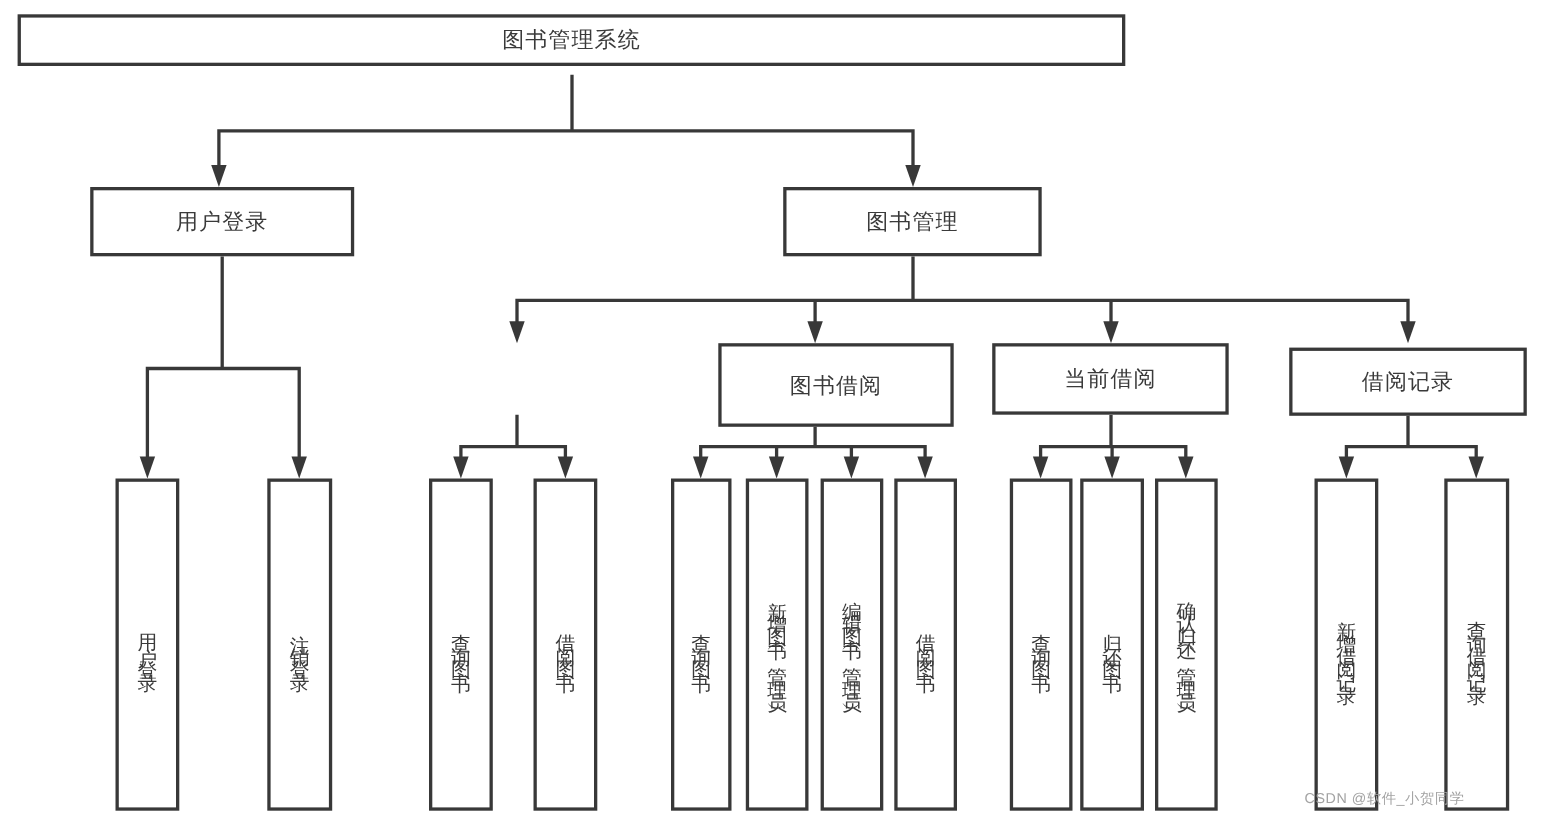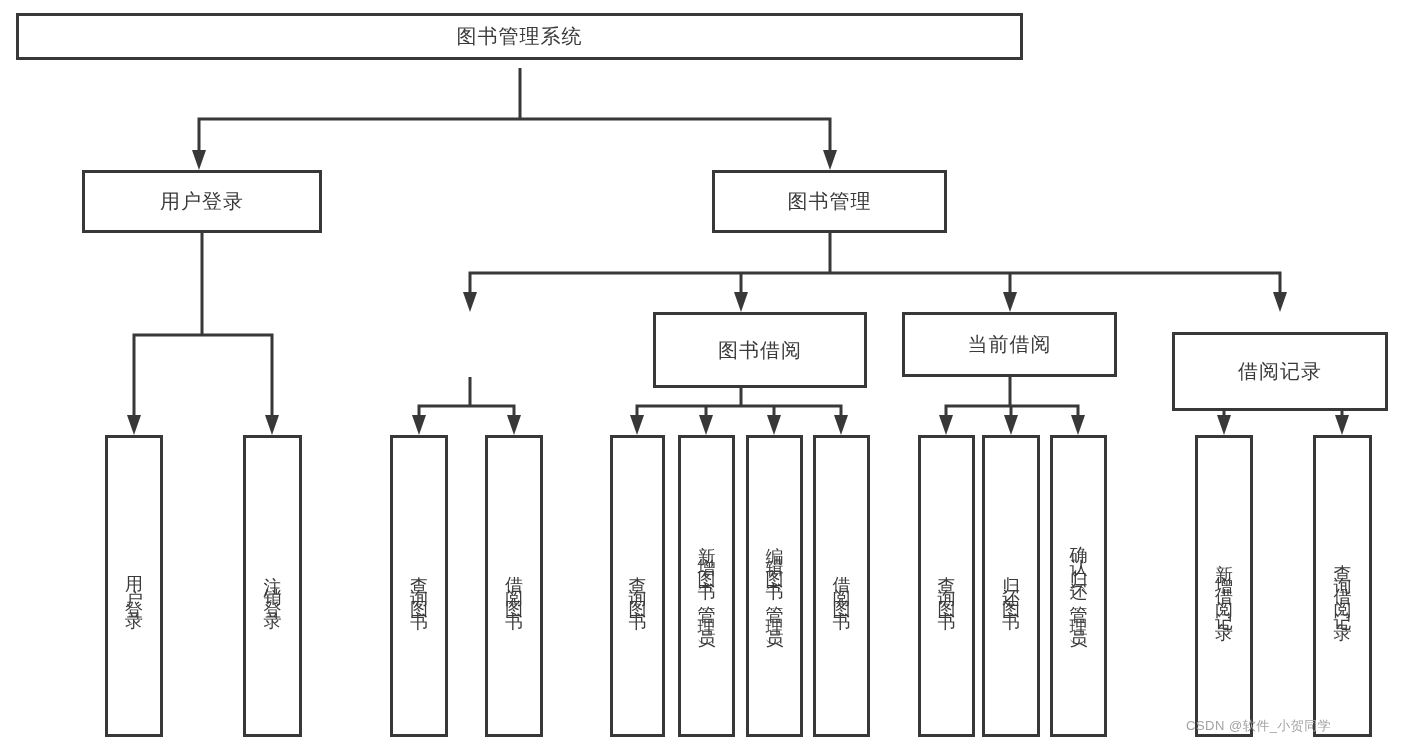--- a/index.html
+++ b/index.html
@@ -96,21 +96,21 @@
   <div class="node" style="left:712px;top:170px;width:235px;height:63px;">
     <span class="h-label">图书管理</span>
   </div>
 
   <div class="node" style="left:633px;top:312px;width:214px;height:76px;margin-left:20px;">
     <span class="h-label">图书借阅</span>
   </div>
   <div class="node" style="left:902px;top:312px;width:215px;height:65px;">
     <span class="h-label">当前借阅</span>
   </div>
-  <div class="node" style="left:1172px;top:332px;width:216px;height:79px;">
+  <div class="node" style="left:1172px;top:316px;width:216px;height:62px;">
     <span class="h-label">借阅记录</span>
   </div>
 
   <div class="node" style="left:105px;top:435px;width:58px;height:302px;">
     <span class="v-label">用户登录</span>
   </div>
   <div class="node" style="left:243px;top:435px;width:59px;height:302px;">
     <span class="v-label">注销登录</span>
   </div>
 

